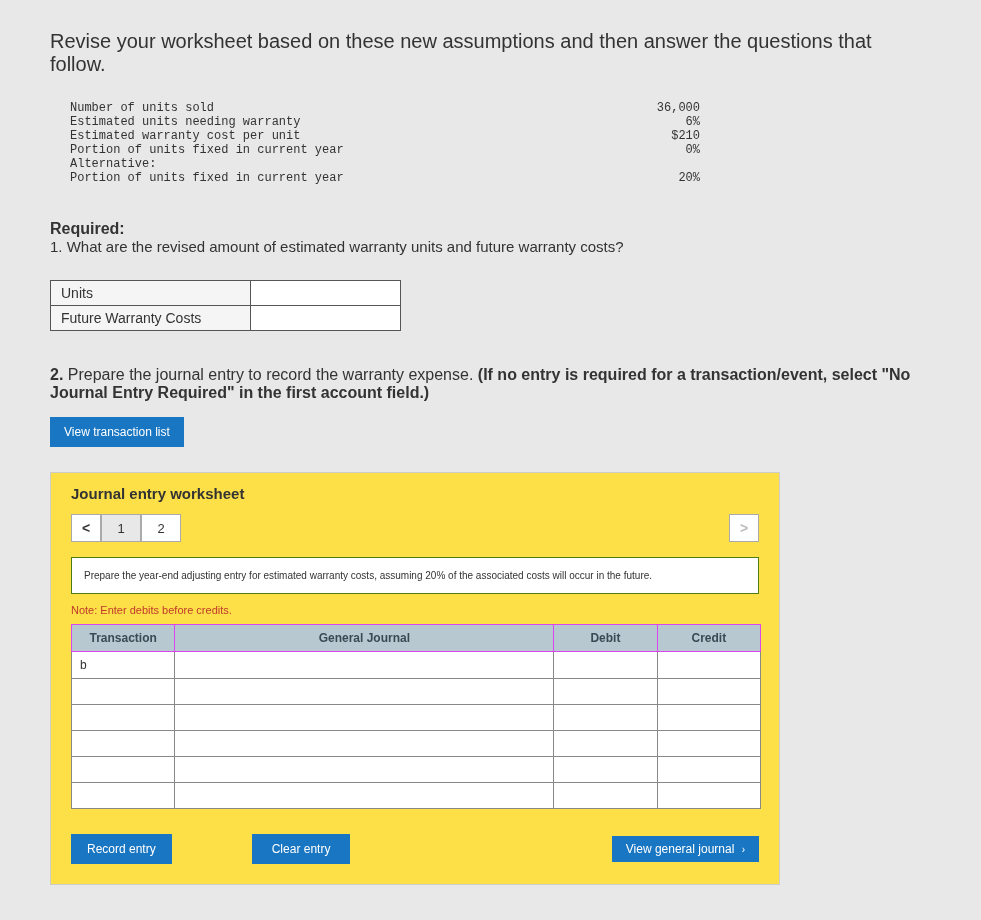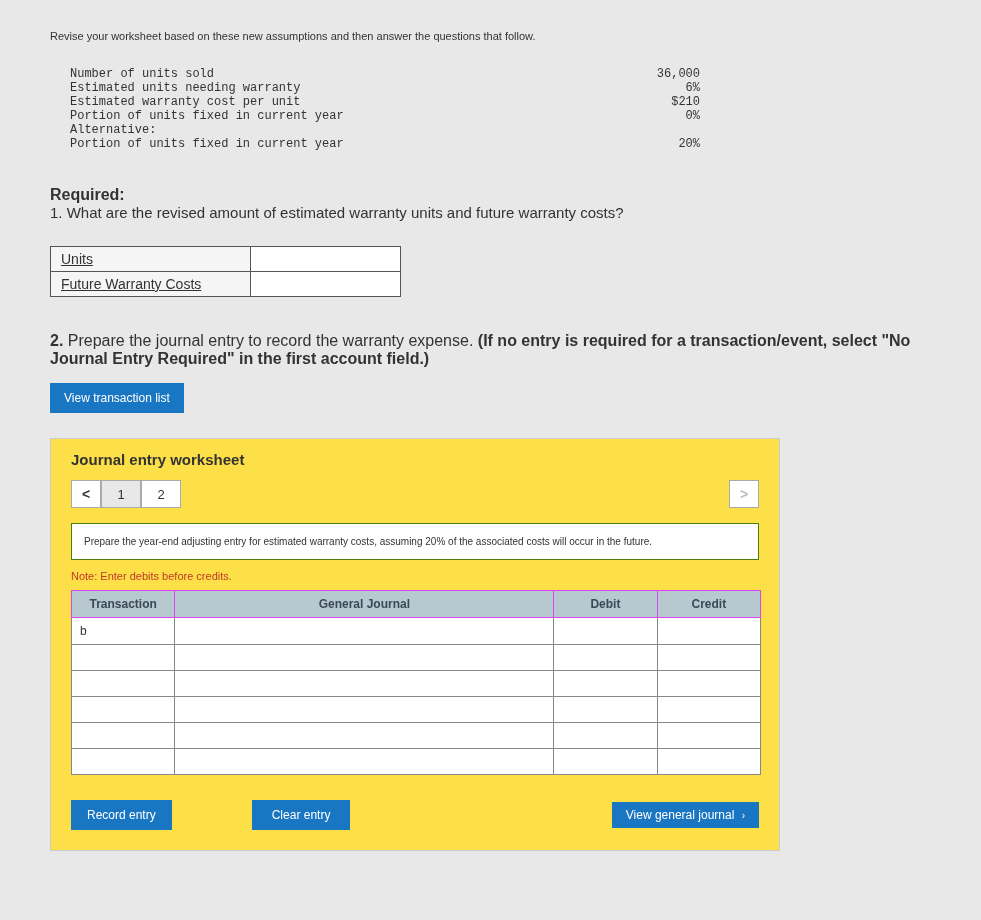--- a/index.html
+++ b/index.html
@@ -5,21 +5,21 @@
   * { box-sizing: border-box; margin: 0; padding: 0; }
   body {
     background: #e8e8e8;
     font-family: Arial, sans-serif;
     color: #333;
     width: 981px;
     height: 920px;
     padding: 30px 50px;
     font-size: 14px;
   }
-  .instruction { font-size: 11px; color: #333; margin-bottom: 25px; }
+  .instruction { font-size: 20px; color: #333; margin-bottom: 25px; }
   .assumptions {
     font-family: 'Courier New', monospace;
     font-size: 12px;
     margin-left: 20px;
     margin-bottom: 35px;
   }
   .assumptions .row { display: flex; }
   .assumptions .label { width: 550px; }
   .assumptions .value { width: 80px; text-align: right; }
   .required { margin-bottom: 20px; }
@@ -27,21 +27,20 @@
   .q1 { font-size: 15px; margin-bottom: 25px; }
   .small-table {
     border-collapse: collapse;
     margin-bottom: 35px;
   }
   .small-table td {
     border: 1px solid #555;
     padding: 4px 10px;
     font-size: 14px;
     background: #f5f5f5;
-    text-decoration: underline;
   }
   .small-table td.label { width: 200px; }
   .small-table td.input { width: 150px; background: #fff; }
   .q2 { font-size: 16px; margin-bottom: 15px; }
   .q2 .bold { font-weight: bold; }
   .btn {
     background: #1976c2;
     color: #fff;
     border: none;
     padding: 8px 14px;

